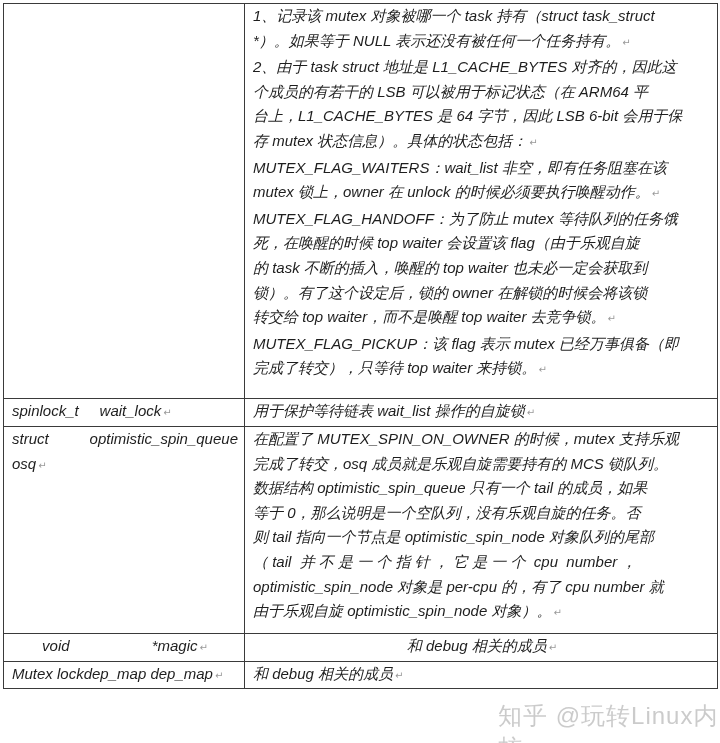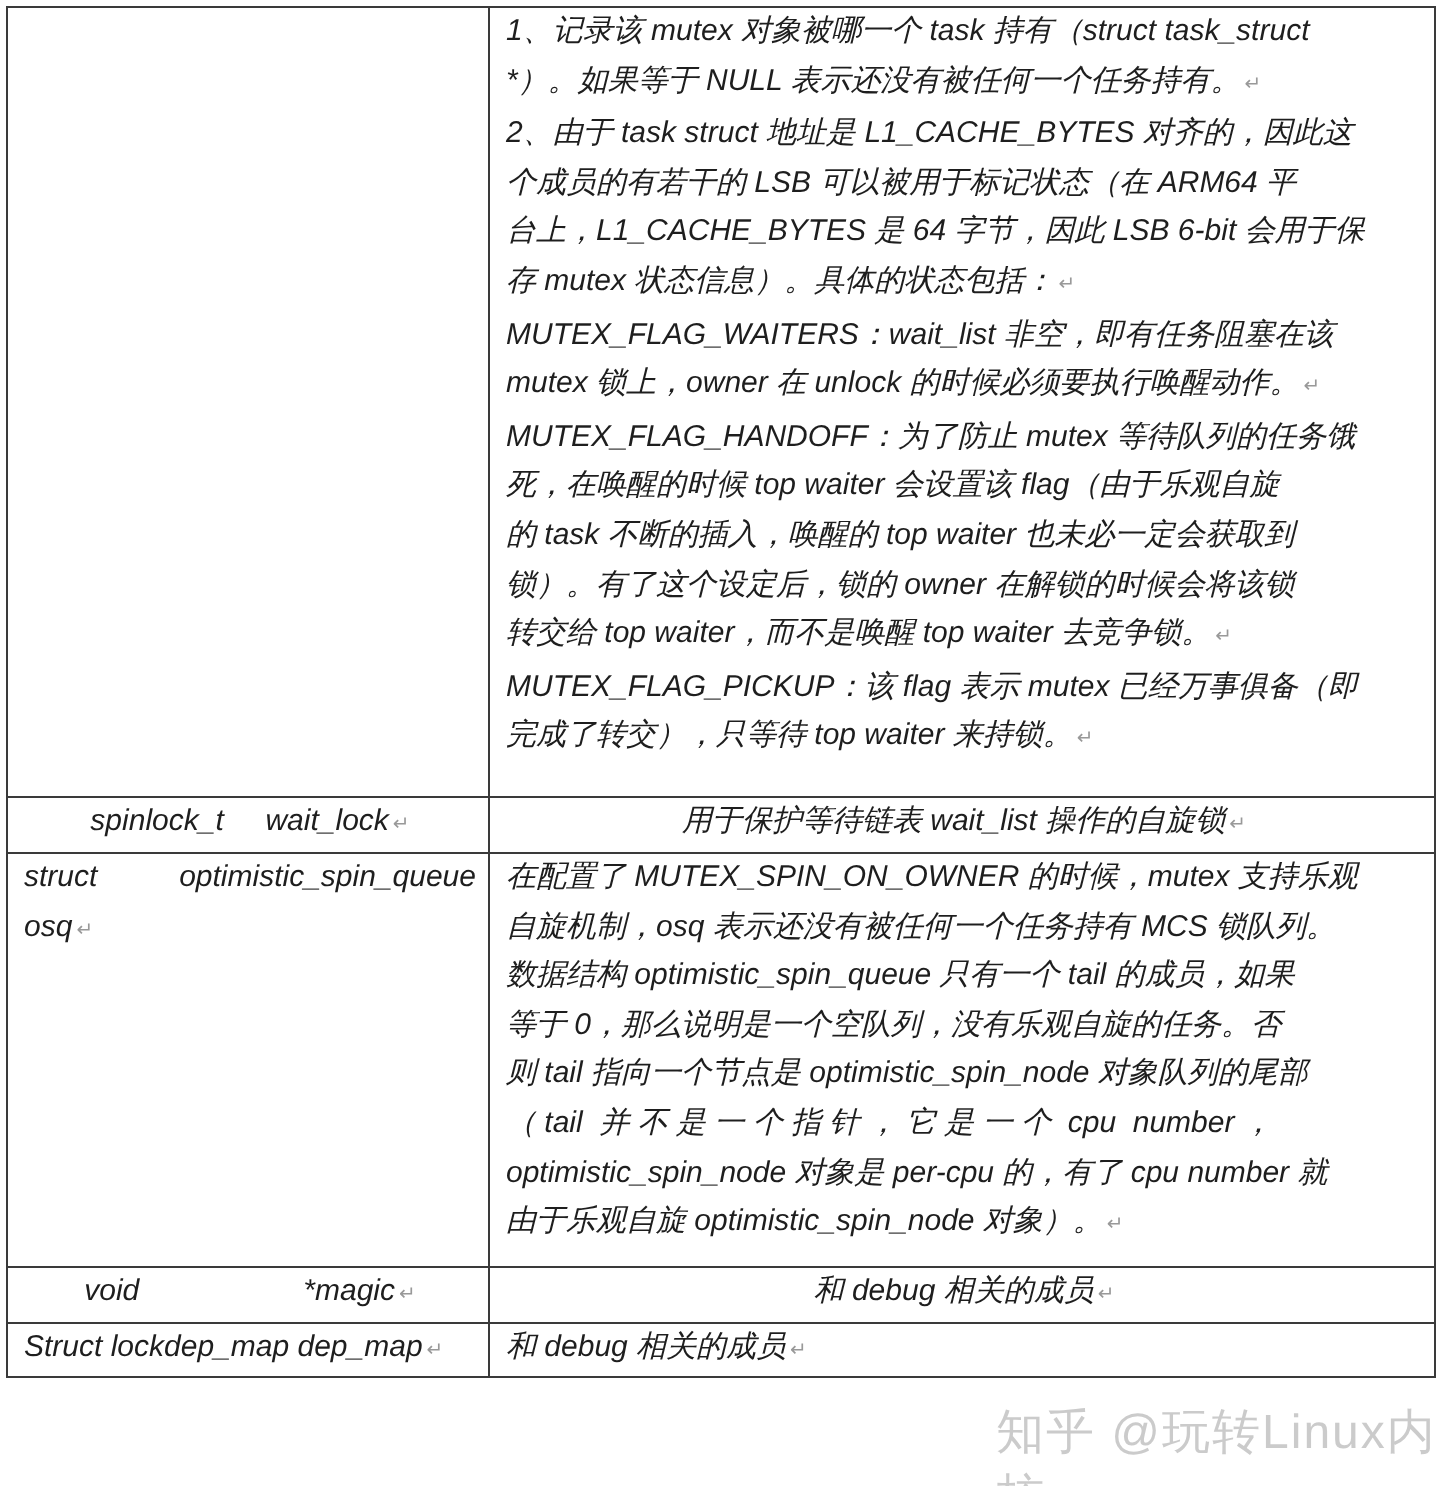--- a/index.html
+++ b/index.html
@@ -4,21 +4,21 @@
 <style>
   html, body { margin:0; padding:0; background:#ffffff; }
   body { width:720px; height:743px; position:relative; overflow:hidden;
          font-family:"Liberation Sans","DejaVu Sans",sans-serif; color:#1e1e1e; }
   table.doc { position:absolute; left:3px; top:3px; width:715px; border-collapse:collapse; table-layout:fixed; }
   table.doc td { border:1.3px solid #3a3a3a; vertical-align:top; font-size:15px; line-height:24.6px; padding:0 6px 0 8px;font-style:italic; }
   td.c1 { width:226px; }
   td.c2 { text-align:justify; }
   .ret { color:#999; font-size:10px; margin-left:2px; }
   .r1 td { height:394px; padding-top:1px; }
-  .r2 td { height:27px; padding-top:1px;text-align:center; }
+  .r2 td { height:27px; padding-top:1px; }
   .r3 td { height:206px; padding-top:1px; }
   .r4 td { height:53px; padding-top:1px; }
   .r5 td { height:26px;text-align:center; }
   .r6 td { height:25px; }
   .line { display:block; }
   .spread { display:flex; justify-content:space-between; }
   .watermark { position:absolute; left:498px; top:700px; font-size:24px; color:rgba(160,160,160,0.55); letter-spacing:1px; pointer-events:none; }
 </style>
 </head>
 <body>
@@ -58,21 +58,21 @@
   <tr class="r3">
     <td class="c1">
       <span class="line spread">
             <span>struct</span>
             <span>optimistic_spin_queue</span>
           </span>
       <span class="line"><span>osq</span><span class="ret">↵</span></span>
     </td>
     <td class="c2">
       <span class="line">在配置了 MUTEX_SPIN_ON_OWNER 的时候，mutex 支持乐观</span>
-      <span class="line">自旋机制，osq 表示还没有被任何一个任务持有 MCS 锁队列。</span>
+      <span class="line">完成了转交，osq 成员就是乐观自旋需要持有的 MCS 锁队列。</span>
       <span class="line">数据结构 optimistic_spin_queue 只有一个 tail 的成员，如果</span>
       <span class="line">等于 0，那么说明是一个空队列，没有乐观自旋的任务。否</span>
       <span class="line">则 tail 指向一个节点是 optimistic_spin_node 对象队列的尾部</span>
       <span class="line" style="white-space:pre;">（ tail  并 不 是 一 个 指 针 ， 它 是 一 个  cpu  number ，</span>
       <span class="line">optimistic_spin_node 对象是 per-cpu 的，有了 cpu number 就</span>
       <span class="line"><span>由于乐观自旋 optimistic_spin_node 对象）。</span><span class="ret">↵</span></span>
     </td>
   </tr>
 
 
@@ -80,21 +80,21 @@
     <td class="c1">
       <span>void</span><span style="display:inline-block;width:82px;"></span><span>*magic</span><span class="ret">↵</span>
     </td>
     <td class="c2">
       <span>和 debug 相关的成员</span><span class="ret">↵</span>
     </td>
   </tr>
 
   <tr class="r6">
     <td class="c1">
-      <span>Struct lockdep_map dep_map</span><span class="ret">↵</span>
+      <span>Mutex lockdep_map dep_map</span><span class="ret">↵</span>
     </td>
     <td class="c2">
       <span>和 debug 相关的成员</span><span class="ret">↵</span>
     </td>
   </tr>
 </tbody>
   </table>
 
 <div class="watermark">知乎 @玩转Linux内核</div>
 

